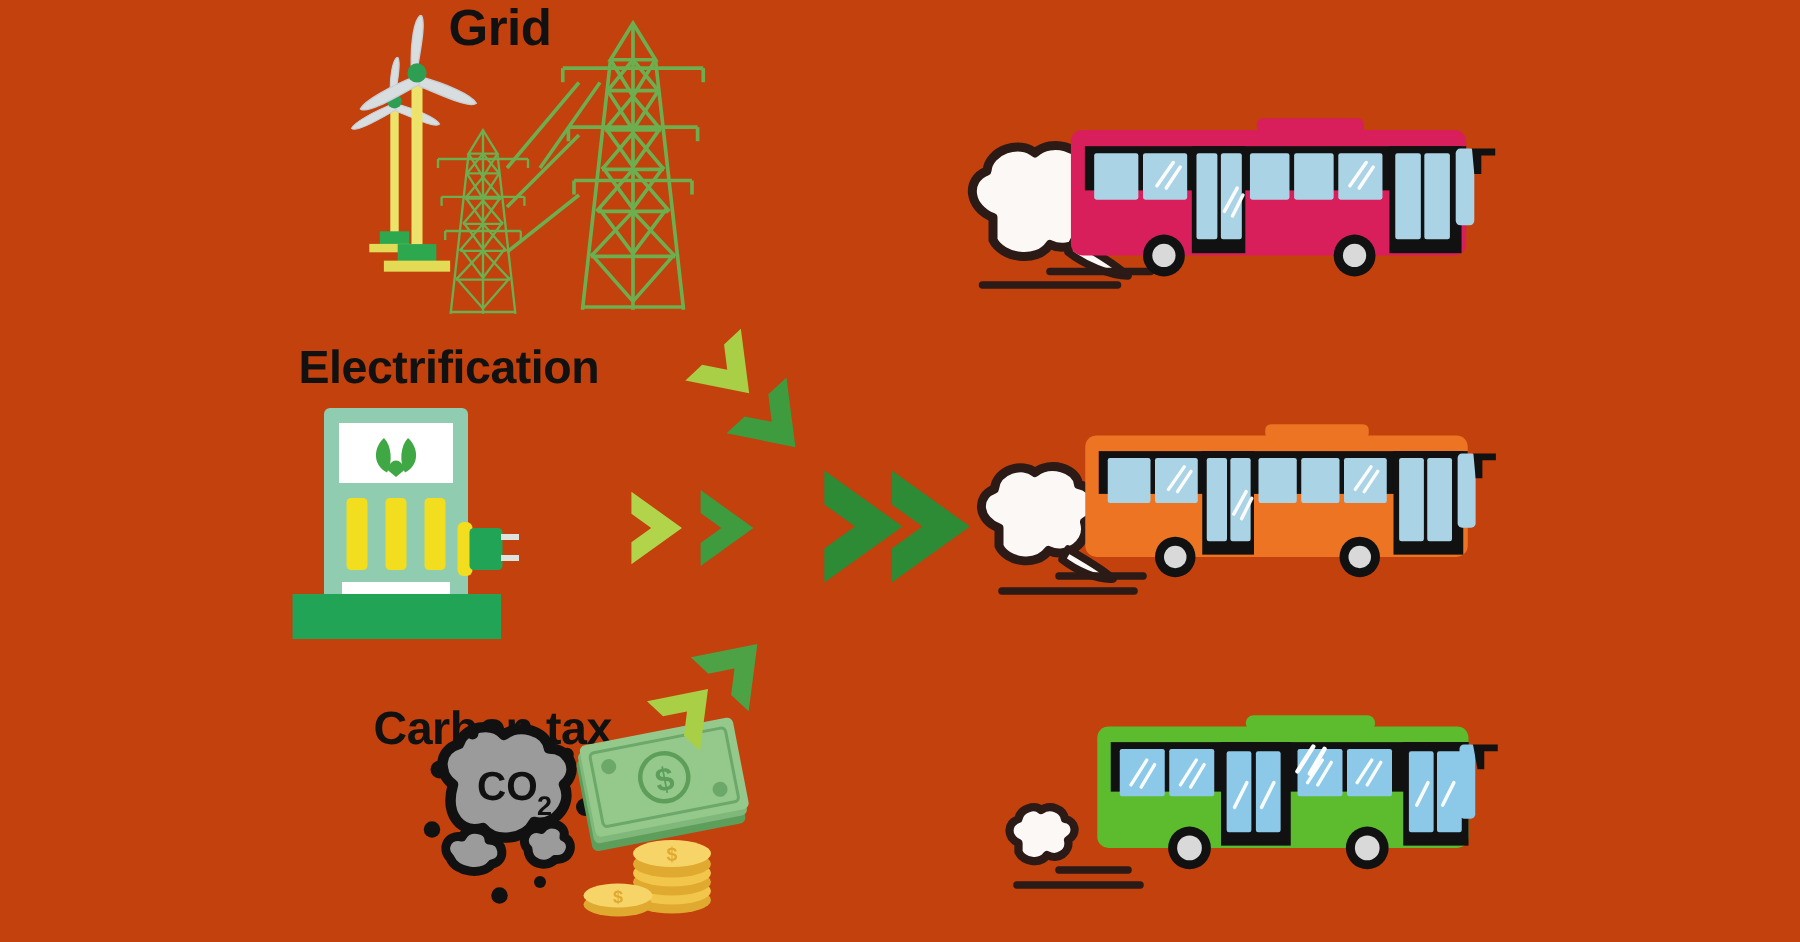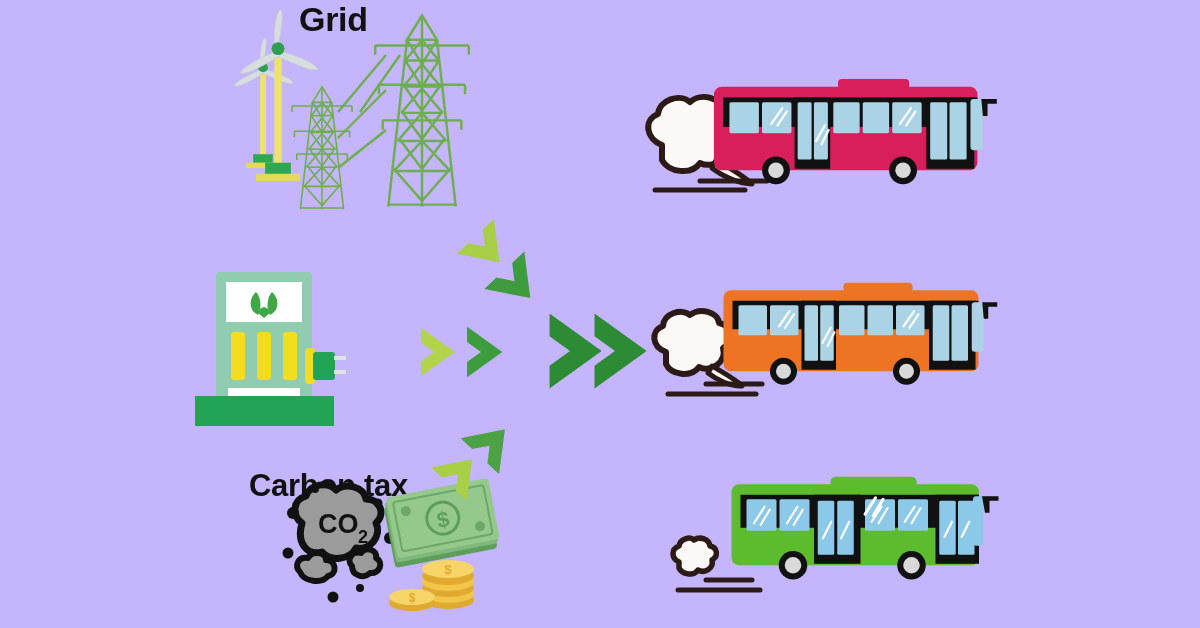--- a/index.html
+++ b/index.html
@@ -4,21 +4,21 @@
 <title>Bus Emissions Diagram</title>
 <style>
   html,body{margin:0;padding:0;background:#ffffff;}
   body{
     width:1200px;height:628px;
     font-family:"Liberation Sans", sans-serif;
     background:#ffffff;
     overflow:hidden;
     position:relative;
   }
-  #stage{position:relative;width:1200px;height:628px;background:#c4b5fd;}
+  #stage{position:relative;width:1200px;height:628px;background:#c2410c;}
 
   .label{
     position:absolute;
     font-family:"Liberation Sans", sans-serif;
     font-weight:bold;
     color:#111111;
     letter-spacing:-0.3px;
     white-space:nowrap;
     line-height:1;
   }
@@ -29,20 +29,21 @@
 
   .svg-layer{position:absolute;left:0;top:0;width:1200px;height:628px;}
 </style>
 </head>
 <body>
 
 <div id="stage">
 
   <div class="label" id="label-grid">Grid</div>
 
+  <div class="label" id="label-electrification">Electrification</div>
 
   <div class="label" id="label-carbontax">Carbon tax</div>
 
 
   <svg class="svg-layer" viewBox="0 0 1200 628">
     <defs>
 
       <symbol id="bus-symbol" viewBox="0 0 400 150">
 
         <rect x="178" y="0" width="92" height="13" rx="5" fill="currentColor"></rect>

